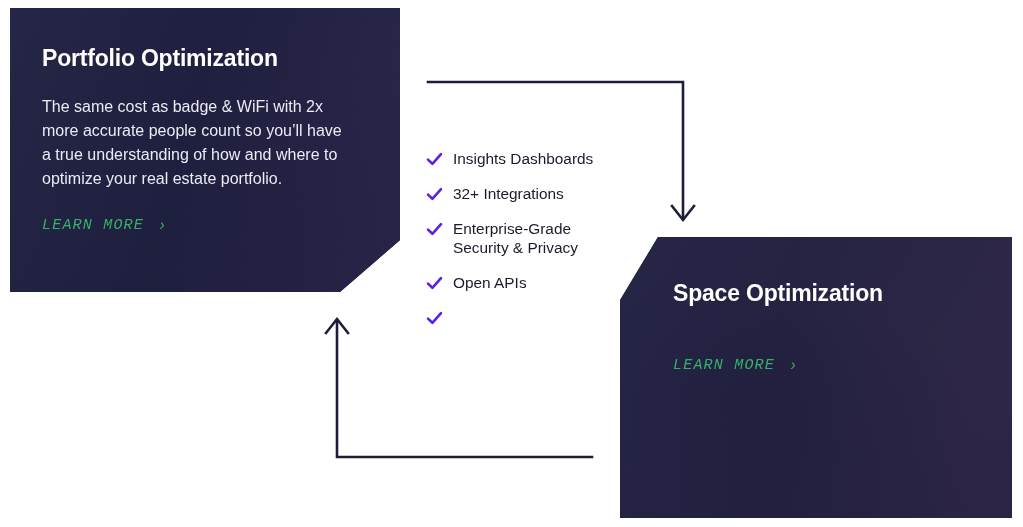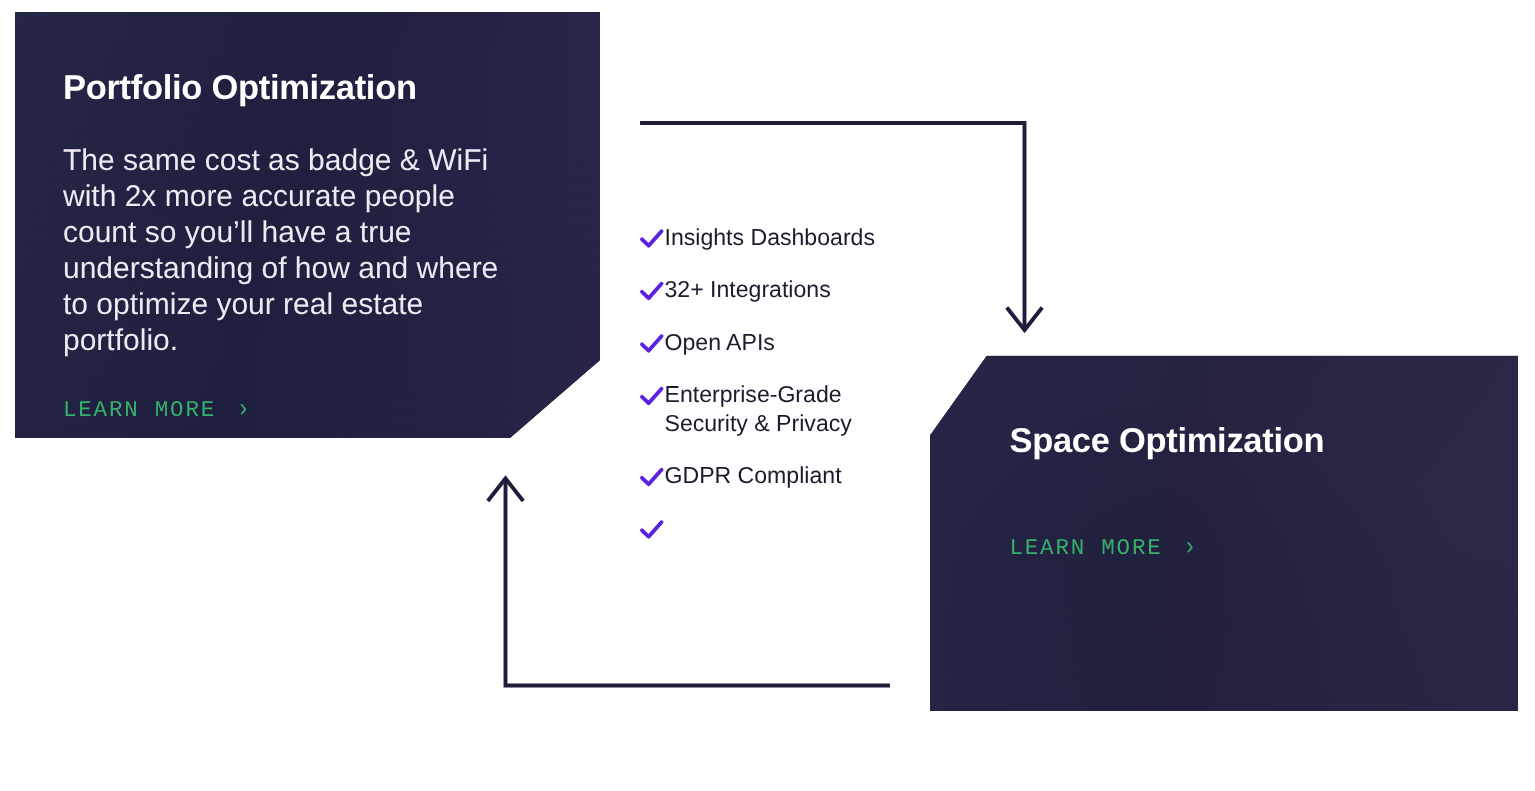--- a/index.html
+++ b/index.html
@@ -33,36 +33,37 @@
   }
   .card-title {
     color: #ffffff;
     font-size: 23px;
     font-weight: bold;
     letter-spacing: -0.2px;
     margin: 0;
   }
   .card-body {
     color: #eceaf3;
-    font-size: 20px;
+    font-size: 16px;
     line-height: 24px;
     margin: 0;
     font-weight: 400;
   }
   .learn-more {
     display: inline-flex;
     align-items: center;
     gap: 13px;
     color: #36b06a;
     font-family: "Liberation Mono", "DejaVu Sans Mono", monospace;
     font-size: 15px;
     letter-spacing: 1.2px;
     font-weight: 400;
     text-decoration: none;
     cursor: pointer;
+    font-style: italic;
   }
   .learn-more .chev {
     font-size: 17px;
     line-height: 1;
     display: inline-block;
     transform: scaleX(0.85);
   }
 
   
   #card-portfolio {
@@ -75,21 +76,21 @@
   #card-portfolio .card-inner { padding: 37px 40px 0 32px; }
   #card-portfolio .card-title { margin-bottom: 23px; }
   #card-portfolio .card-body  { max-width: 312px; }
   #card-portfolio .learn-more { margin-top: 26px; }
 
   
   #card-space {
     left: 620px;
     top: 237px;
     width: 392px;
-    height: 237px;
+    height: 281px;
     clip-path: polygon(9.7% 0, 100% 0, 100% 100%, 0 100%, 0 22.5%);
   }
   #card-space .card-inner { padding: 43px 20px 0 53px; }
   #card-space .card-title { margin-bottom: 20px; }
   #card-space .card-body  { max-width: 315px; }
   #card-space .learn-more { margin-top: 30px; }
 
   
   .photo-city {
     background:
@@ -113,20 +114,21 @@
   
   #feature-list {
     position: absolute;
     left: 426px;
     top: 149px;
     width: 186px;
   }
   .feature-item {
     display: flex;
     align-items: flex-start;
+    gap: 10px;
     margin-bottom: 16px;
   }
   .feature-item:last-child { margin-bottom: 0; }
   .check-icon {
     flex: 0 0 auto;
     width: 17px;
     height: 17px;
     margin-top: 2px;
   }
   .feature-label {
@@ -188,38 +190,30 @@
       </svg>
     </span>
     <span class="feature-label">32+ Integrations</span>
   </div>
   <div class="feature-item">
     <span class="check-icon">
       <svg viewBox="0 0 17 17" width="17" height="17" aria-hidden="true">
         <path d="M2 8.6 L6.4 12.8 L15 3.2" fill="none" stroke="#5b21e0" stroke-width="2.6" stroke-linecap="round" stroke-linejoin="round"></path>
       </svg>
     </span>
-    <span class="feature-label">Open APIs</span>
-  </div>
-  <div class="feature-item">
-    <span class="check-icon">
-      <svg viewBox="0 0 17 17" width="17" height="17" aria-hidden="true">
-        <path d="M2 8.6 L6.4 12.8 L15 3.2" fill="none" stroke="#5b21e0" stroke-width="2.6" stroke-linecap="round" stroke-linejoin="round"></path>
-      </svg>
-    </span>
     <span class="feature-label">Enterprise-Grade
 Security &amp; Privacy</span>
   </div>
   <div class="feature-item">
     <span class="check-icon">
       <svg viewBox="0 0 17 17" width="17" height="17" aria-hidden="true">
         <path d="M2 8.6 L6.4 12.8 L15 3.2" fill="none" stroke="#5b21e0" stroke-width="2.6" stroke-linecap="round" stroke-linejoin="round"></path>
       </svg>
     </span>
-    <span class="feature-label">GDPR Compliant</span>
+    <span class="feature-label">Open APIs</span>
   </div>
   <div class="feature-item">
     <span class="check-icon">
       <svg viewBox="0 0 17 17" width="17" height="17" aria-hidden="true">
         <path d="M2 8.6 L6.4 12.8 L15 3.2" fill="none" stroke="#5b21e0" stroke-width="2.6" stroke-linecap="round" stroke-linejoin="round"></path>
       </svg>
     </span>
   </div>
 </div>
 

